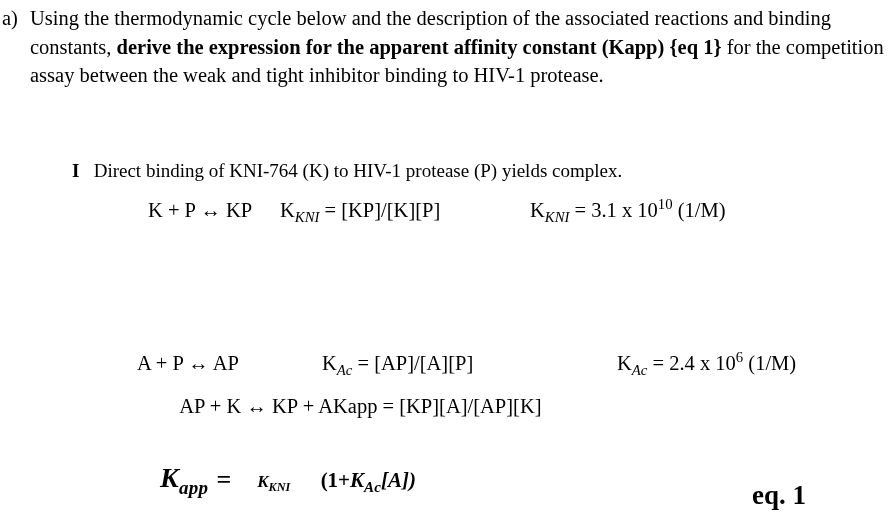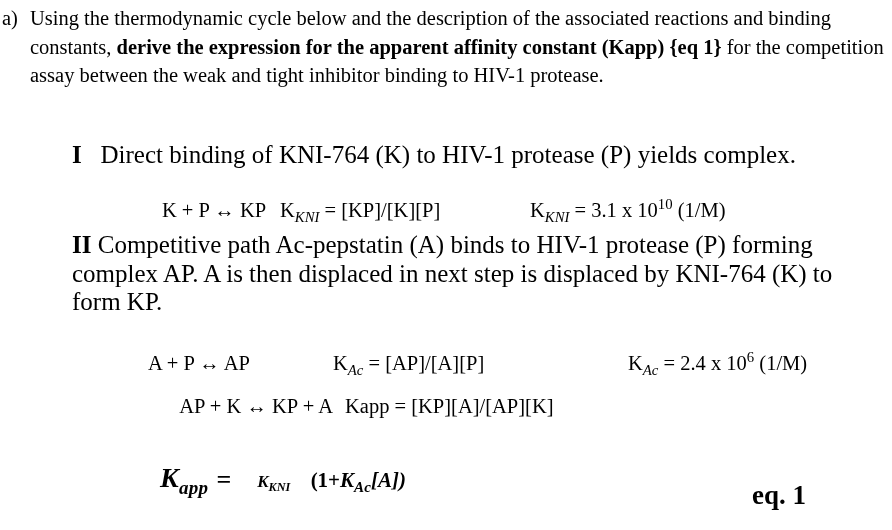--- a/index.html
+++ b/index.html
@@ -44,49 +44,50 @@
     text-align: left;
   }
   .item-body b {
     font-weight: bold;
   }
 
   
   .sec {
     position: absolute;
     left: 72px;
-    font-size: 25px;
+    font-size: 19px;
     line-height: 28.5px;
+    margin-top: 16px;
   }
   .sec .rn {
     font-weight: bold;
   }
   .sec-I { top: 141px; width: 800px; }
   .sec-II { top: 231px; width: 805px; }
 
   
   .eqrow {
     position: absolute;
     font-size: 20.5px;
     line-height: 28px;
     white-space: nowrap;
   }
   .eq-1 { top: 190px; left: 148px; }
-  .eq-1 .c1 { display: inline-block; width: 132px; text-align: center; }
+  .eq-1 .c1 { display: inline-block; width: 132px; }
   .eq-1 .c2 { display: inline-block; width: 250px; }
   .eq-1 .c3 { display: inline-block; }
 
-  .eq-2 { top: 343px; left: 148px; }
+  .eq-2 { top: 343px; left: 137px; }
   .eq-2 .c1 { display: inline-block; width: 185px; }
   .eq-2 .c2 { display: inline-block; width: 295px; }
   .eq-2 .c3 { display: inline-block; }
 
   .eq-3 { top: 392px; left: 148px; }
   .eq-3 .c1 { display: inline-block; width: 185px; text-align: right; }
-  .eq-3 .c2 { display: inline-block; margin-left: 12px; }
+  .eq-3 .c2 { display: inline-block; }
 
   sub { font-size: 0.72em; font-style: italic; }
   sup { font-size: 0.72em; }
 
   
   .final {
     position: absolute;
     left: 160px;
     top: 462px;
     display: flex;
@@ -124,20 +125,21 @@
   .frac .bar {
     border-top: 2.4px solid #000;
     height: 0;
     width: 100%;
   }
   .frac .den {
     font-weight: bold;
     font-size: 21px;
     padding: 2px 4px 0 4px;
     white-space: nowrap;
+    margin-left: 10px;
   }
   .frac .den i { font-style: italic; }
   .frac .den sub { font-size: 0.72em; font-style: italic; }
 
   .eqtag {
     position: absolute;
     left: 752px;
     top: 480px;
     font-size: 27px;
     font-weight: bold;
@@ -155,24 +157,20 @@
 
   <div class="sec sec-I">
     <span class="rn">I</span>
     &nbsp;&nbsp;<span>Direct binding of KNI-764 (K) to HIV-1 protease (P) yields complex.</span>
   </div>
 
   <div class="eqrow eq-1">
     <span class="c1">K + P ↔ KP</span><span class="c2"><span>K</span><sub>KNI</sub><span> = [KP]/[K][P]</span></span><span class="c3"><span>K</span><sub>KNI</sub><span> = 3.1 x 10</span><sup>10</sup><span> (1/M)</span></span>
   </div>
 
-  <div class="sec sec-II">
-    <span class="rn">II</span>
-    <span>Competitive path Ac-pepstatin (A) binds to HIV-1 protease (P) forming complex AP. A is then displaced in next step is displaced by KNI-764 (K) to form KP.</span>
-  </div>
 
   <div class="eqrow eq-2">
     <span class="c1">A + P ↔ AP</span><span class="c2"><span>K</span><sub>Ac</sub><span> = [AP]/[A][P]</span></span><span class="c3"><span>K</span><sub>Ac</sub><span> = 2.4 x 10</span><sup>6</sup><span> (1/M)</span></span>
   </div>
 
   <div class="eqrow eq-3">
     <span class="c1">AP + K ↔ KP + A</span><span class="c2"><span>Kapp</span><span> = [KP][A]/[AP][K]</span></span>
   </div>
 
   <div class="final">

